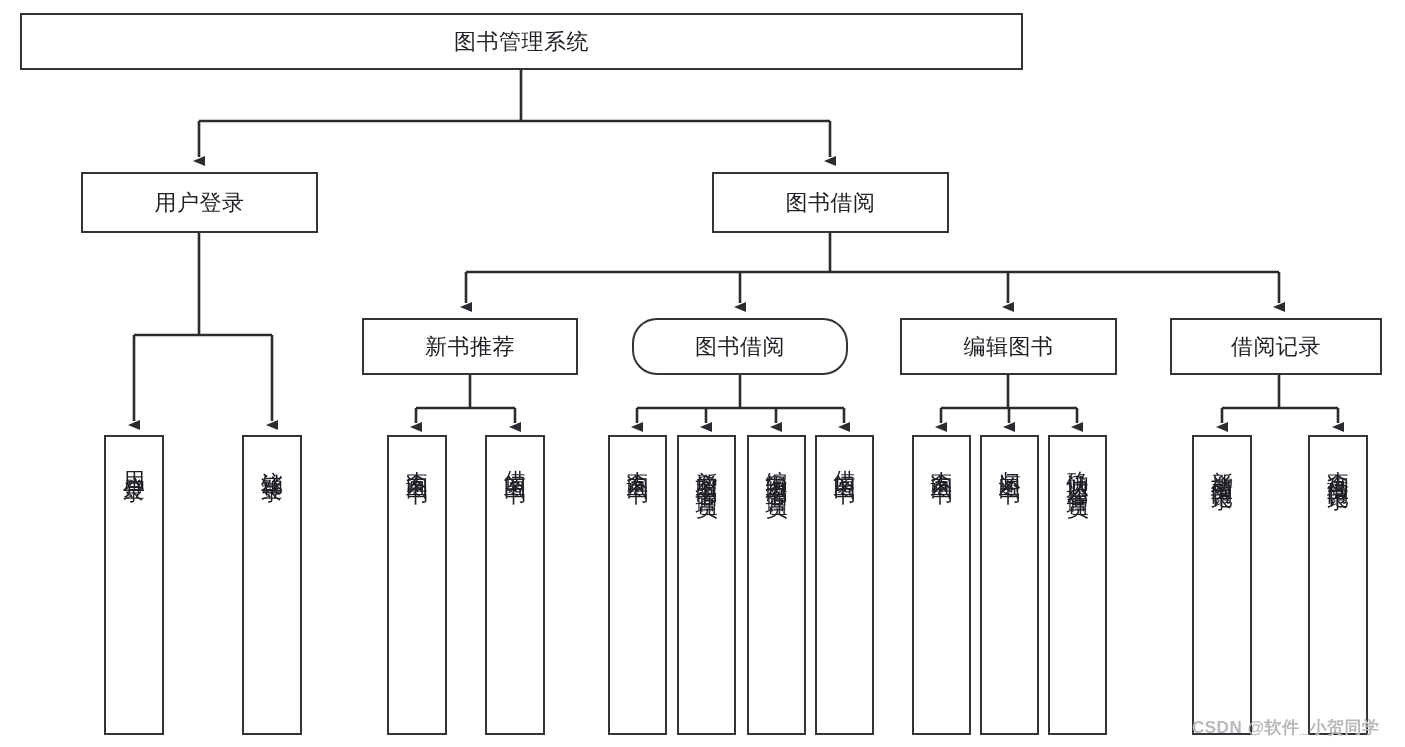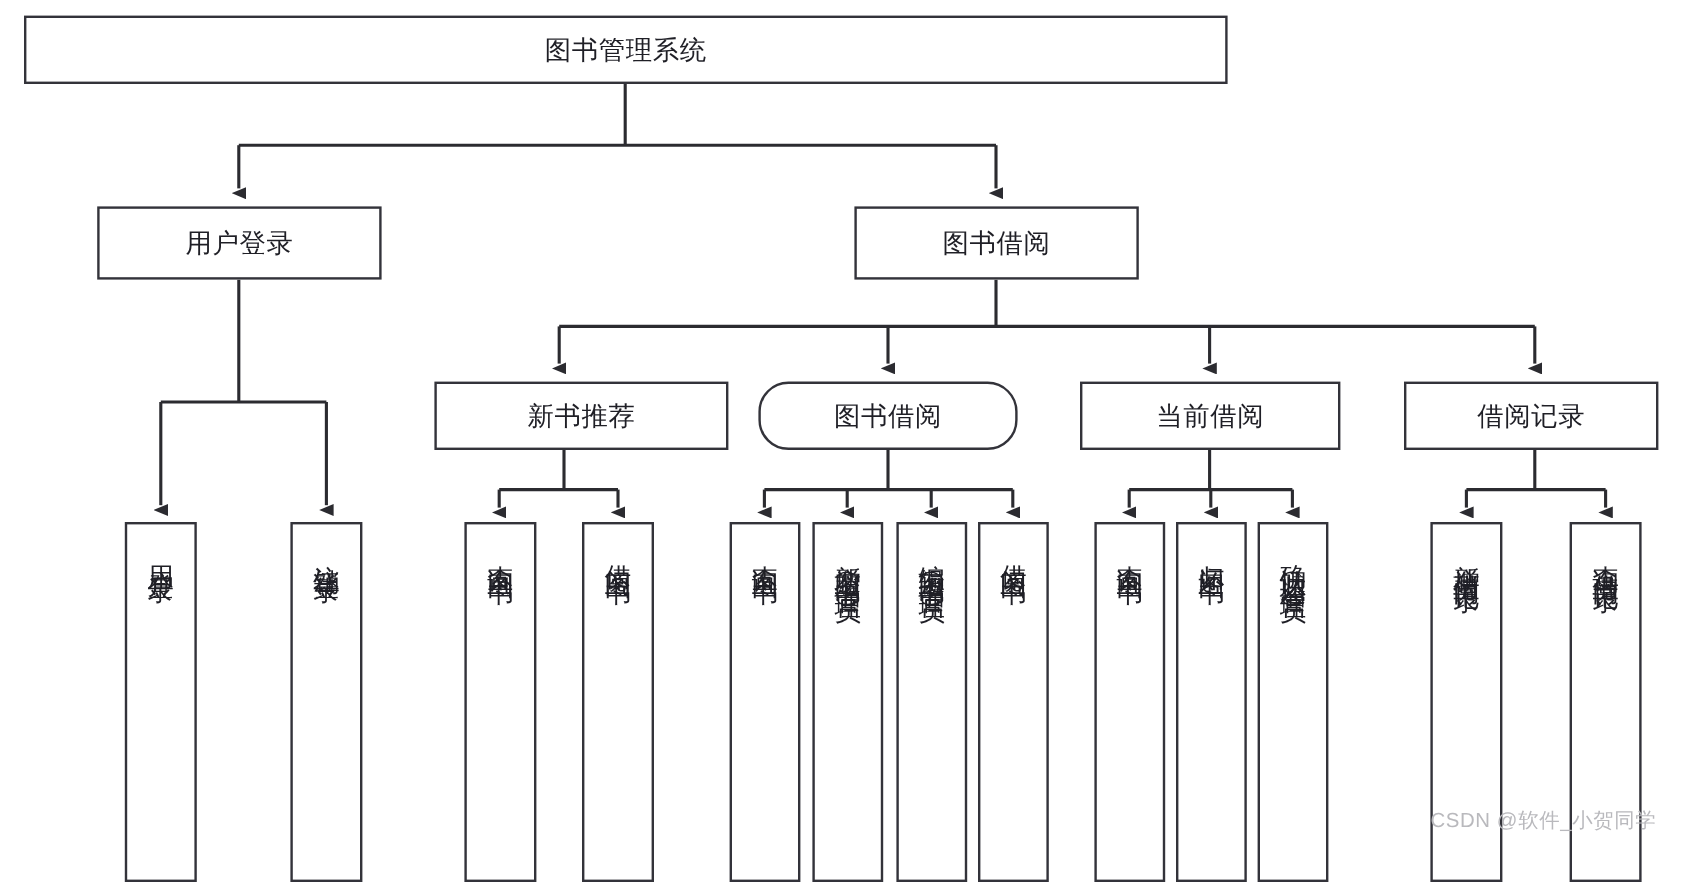--- a/index.html
+++ b/index.html
@@ -132,28 +132,28 @@
     <span class="label">图书管理系统</span>
   </div>
 
   <div class="node horiz" style="left:81px; top:172px; width:237px; height:61px;">
     <span class="label">用户登录</span>
   </div>
   <div class="node horiz" style="left:712px; top:172px; width:237px; height:61px;">
     <span class="label">图书借阅</span>
   </div>
 
-  <div class="node horiz" style="left:362px; top:318px; width:245px; height:57px;">
+  <div class="node horiz" style="left:362px; top:318px; width:216px; height:57px;">
     <span class="label">新书推荐</span>
   </div>
   <div class="node horiz" style="left:632px; top:318px; width:216px; height:57px;border-radius:25px;">
     <span class="label">图书借阅</span>
   </div>
   <div class="node horiz" style="left:900px; top:318px; width:217px; height:57px;">
-    <span class="label">当前借阅</span>
+    <span class="label">编辑图书</span>
   </div>
   <div class="node horiz" style="left:1170px; top:318px; width:212px; height:57px;">
     <span class="label">借阅记录</span>
   </div>
 
   <div class="node vert" style="left:104px; top:435px; width:60px; height:300px;">
     <span class="label">用户登录</span>
   </div>
   <div class="node vert" style="left:242px; top:435px; width:60px; height:300px;">
     <span class="label">注销登录</span>
@@ -189,15 +189,15 @@
     <span class="label">确认归还（管理员）</span>
   </div>
 
   <div class="node vert" style="left:1192px; top:435px; width:60px; height:300px;">
     <span class="label">新增借阅记录</span>
   </div>
   <div class="node vert" style="left:1308px; top:435px; width:60px; height:300px;">
     <span class="label">查询借阅记录</span>
   </div>
 
-  <div class="watermark" style="left:1192px; top:672px;">CSDN @软件_小贺同学</div>
+  <div class="watermark" style="left:1192px; top:716px;font-weight:bold;">CSDN @软件_小贺同学</div>
 
 </div>
 
 </body></html>

